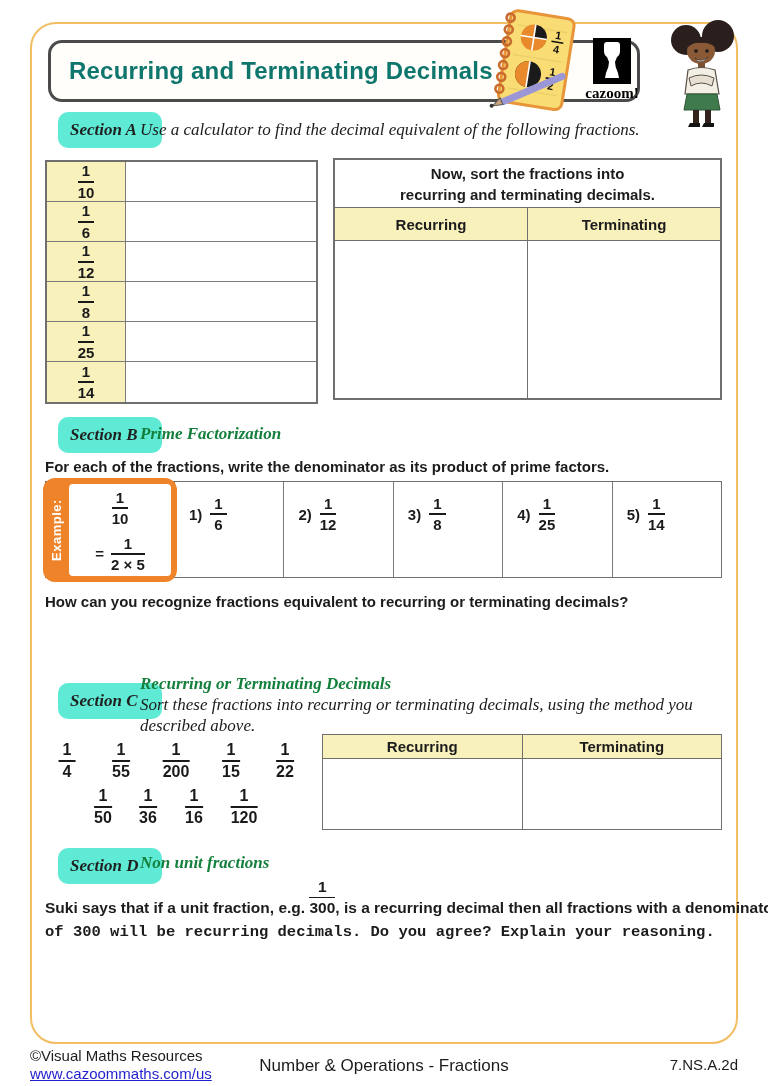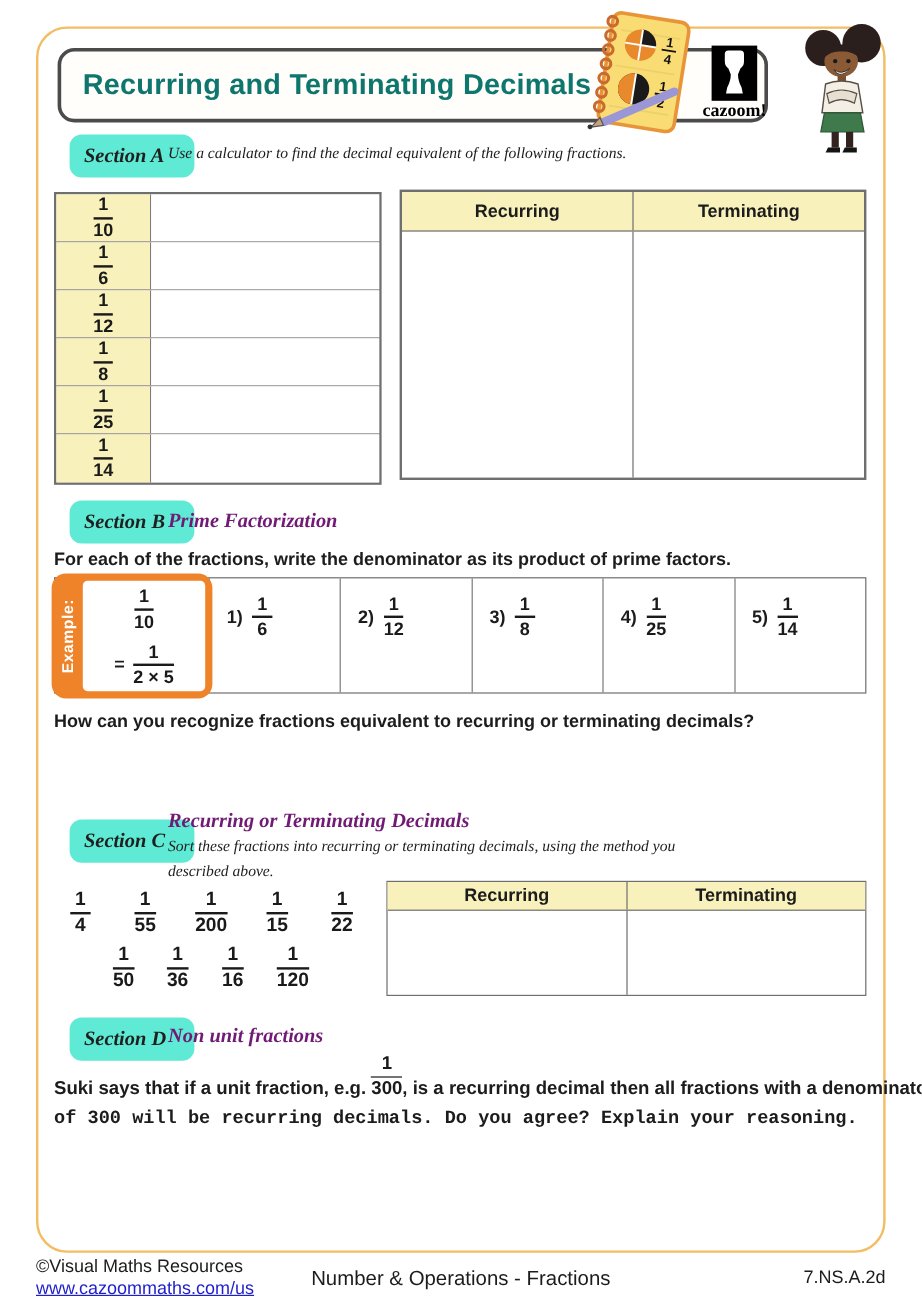--- a/index.html
+++ b/index.html
@@ -29,22 +29,22 @@
   .logo .logo-text { font-family:"Liberation Serif", serif; font-weight:bold; font-size:15px; color:#000; margin-top:1px; }
   .girl { left:656px; top:18px; width:92px; height:112px; }
 
   
   .pill {
     left:38px; width:104px; height:36px; background:#5eead4; border-radius:10px;
     display:flex; align-items:center; padding-left:12px;
     font-family:"Liberation Serif", serif; font-style:italic; font-weight:bold;
     font-size:17px; color:#1f1f1f;margin-left:20px;
   }
-  .serif-i  { font-family:"Liberation Serif", serif; font-style:italic; font-size:13px; color:#1c1c1c; }
-  .serif-ib { font-family:"Liberation Serif", serif; font-style:italic; font-weight:bold; font-size:17px; color:#701a75; }
+  .serif-i  { font-family:"Liberation Serif", serif; font-style:italic; font-size:17px; color:#1c1c1c; }
+  .serif-ib { font-family:"Liberation Serif", serif; font-style:italic; font-weight:bold; font-size:17px; color:#15803d; }
   .sans-b   { font-weight:bold; font-size:15px; color:#1c1c1c; }
 
   
   .frac { display:inline-block; text-align:center; font-weight:bold; font-size:15px; color:#1a1a1a; line-height:1.15; vertical-align:middle; }
   .frac .num { display:block; border-bottom:2px solid #1a1a1a; padding:0 4px 1px; }
   .frac .den { display:block; padding-top:1px; }
   .frac.small { font-size:13px; }
   .frac.small .num { border-bottom-width:1.5px; }
 
   
@@ -241,20 +241,24 @@
       <span class="frac">
           <span class="num">1</span>
           <span class="den">14</span>
         </span>
     </div>
     <div class="acell"></div>
   </div>
 </div>
 
 <div class="abs sort-a">
+  <div class="stitle">
+    <span>Now, sort the fractions into</span>
+    <span>recurring and terminating decimals.</span>
+  </div>
   <div class="sort-head">
     <div class="hc">Recurring</div>
     <div class="hc">Terminating</div>
   </div>
   <div class="sort-body">
     <div class="bc"></div>
     <div class="bc"></div>
   </div>
 </div>
 

